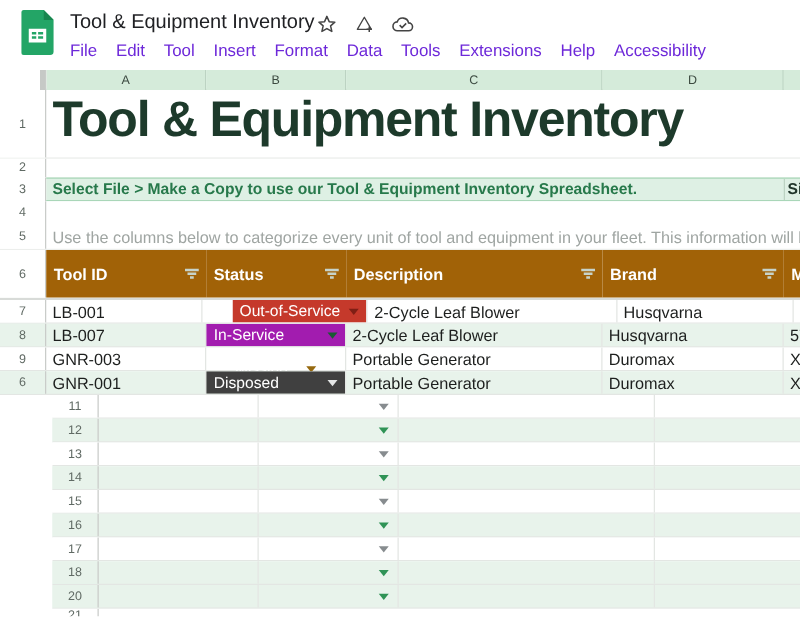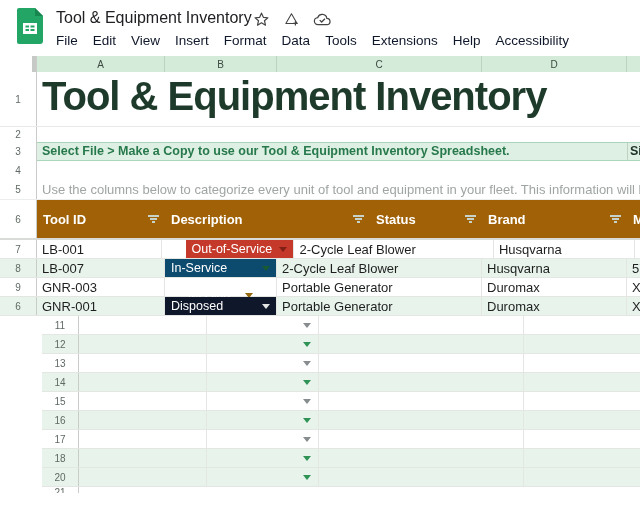--- a/index.html
+++ b/index.html
@@ -3,21 +3,21 @@
 <meta charset="utf-8">
 <style>
   * { margin:0; padding:0; box-sizing:border-box; }
   html,body { width:640px; height:512px; overflow:hidden; background:#fff;
     font-family:"Liberation Sans", sans-serif; }
   .topbar { position:absolute; left:0; top:0; width:640px; height:56px; background:#ffffff; }
   .logo { position:absolute; left:17px; top:8px; width:26px; height:36px; }
   .doc-title { position:absolute; left:56px; top:9px; font-size:16px; color:#202124; white-space:nowrap; }
   .tb-icons { position:absolute; left:253px; top:11px; display:flex; gap:13px; align-items:center; }
   .tb-icons svg { display:block; }
-  .menubar { position:absolute; left:56px; top:33px; display:flex; gap:15px; font-size:13.5px; color:#0f172a; white-space:nowrap; }
+  .menubar { position:absolute; left:56px; top:33px; display:flex; gap:15px; font-size:13.5px; color:#6d28d9; white-space:nowrap; }
   .menubar span { cursor:default; }
 
   .colstrip { position:absolute; left:0; top:56px; width:640px; height:16px; display:flex; background:#fff; border-bottom:1px solid #c9ccc9; }
   .corner { width:37px; height:16px; background:#fff; border-right:1px solid #c9ccc9; position:relative; }
   .corner .strip { position:absolute; right:0; top:0; width:4px; height:16px; background:#c6c9c6; }
   .colcell { height:16px; background:#d5ebda; border-right:1px solid #bcd3c2; font-size:10px; color:#3c4a40; display:flex; align-items:center; justify-content:center; }
   .col-a{width:128px}.col-b{width:112px}.col-c{width:205px}.col-d{width:145px}.col-e{flex:1;border-right:none}
 
   .sheet { position:absolute; left:0; top:72px; width:640px; }
   .srow { display:flex; width:640px; position:relative; background:#fff; }
@@ -46,23 +46,23 @@
   .drow { height:19px; border-bottom:1px solid #e3e6e3; }
   .drow.band, .erow.band { background:#e8f3eb; }
   .ca{width:128px}.cb{width:112px}.cc{width:205px}.cd{width:145px}.ce{flex:1}
   .cell { border-right:1px solid #e3e6e3; font-size:13px; color:#1d1f1e; display:flex; align-items:center; padding-left:5px; overflow:hidden; white-space:nowrap; position:relative; }
   .ce.cell { border-right:none; }
 
   .chip { width:100%; height:100%; display:flex; align-items:center; padding-left:6px; font-size:12.5px; font-weight:500; color:#fff; position:relative; white-space:nowrap; }
   .chip .arr { position:absolute; right:6px; top:50%; margin-top:-2px; width:0; height:0;
     border-left:4px solid transparent; border-right:4px solid transparent; border-top:5px solid #000; }
   .chip-red { background:#c5392b; } .chip-red .arr { border-top-color:#7f1f15; }
-  .chip-green { background:#0c4a6e; } .chip-green .arr { border-top-color:#1a5a33; }
+  .chip-green { background:#a21caf; } .chip-green .arr { border-top-color:#1a5a33; }
   .chip-amber { background:#f2b237; } .chip-amber .arr { border-top-color:#96690f; }
-  .chip-gray { background:#0f172a;align-items:center; } .chip-gray .arr { border-top-color:#e4e6e6; }
+  .chip-gray { background:#404040;align-items:center; } .chip-gray .arr { border-top-color:#e4e6e6; }
 
   .erow { height:19px; border-bottom:1px solid #e3e6e3;margin-left:42px; }
   .erow .cb { position:relative; }
   .dd-arr { position:absolute; right:7px; top:50%; margin-top:-2px; width:0; height:0;
     border-left:4px solid transparent; border-right:4px solid transparent; border-top:5px solid #878c8f; }
   .erow.band .dd-arr { border-top-color:#2f9356; }
   .row21 { height:6px; overflow:hidden; border-bottom:none;flex-direction:column; }
 </style>
 </head>
 <body>
@@ -83,21 +83,21 @@
       <path d="M17.5 14.5 v6 M14.5 17.5 h6" stroke="#444" stroke-width="1.7" fill="none"></path>
     </svg>
     <svg width="19" height="15" viewBox="0 0 24 18">
       <path d="M6.5 15.5 a4.5 4.5 0 0 1 -.5 -9 a6 6 0 0 1 11.5 1 a4 4 0 0 1 0 8 z" fill="none" stroke="#444" stroke-width="1.6"></path>
       <path d="M8.5 9.8 l2.4 2.4 4.2 -4.2" fill="none" stroke="#444" stroke-width="1.6"></path>
     </svg>
   </div>
   <div class="menubar">
     <span>File</span>
     <span>Edit</span>
-    <span>View</span>
+    <span>Tool</span>
     <span>Insert</span>
     <span>Format</span>
     <span>Data</span>
     <span>Tools</span>
     <span>Extensions</span>
     <span>Help</span>
     <span>Accessibility</span>
   </div>
 </div>
 
@@ -143,30 +143,30 @@
   <div class="srow hrow">
     <div class="gut">6</div>
     <div class="hcell ha">
       <span>Tool ID</span>
       <span class="filter-icon">
           <i></i>
           <i></i>
           <i></i>
         </span>
     </div>
+    <div class="hcell hb">
+      <span>Status</span>
+      <span class="filter-icon">
+          <i></i>
+          <i></i>
+          <i></i>
+        </span>
+    </div>
     <div class="hcell hc">
       <span>Description</span>
-      <span class="filter-icon">
-          <i></i>
-          <i></i>
-          <i></i>
-        </span>
-    </div>
-    <div class="hcell hb">
-      <span>Status</span>
       <span class="filter-icon">
           <i></i>
           <i></i>
           <i></i>
         </span>
     </div>
     <div class="hcell hd">
       <span>Brand</span>
       <span class="filter-icon">
           <i></i>

